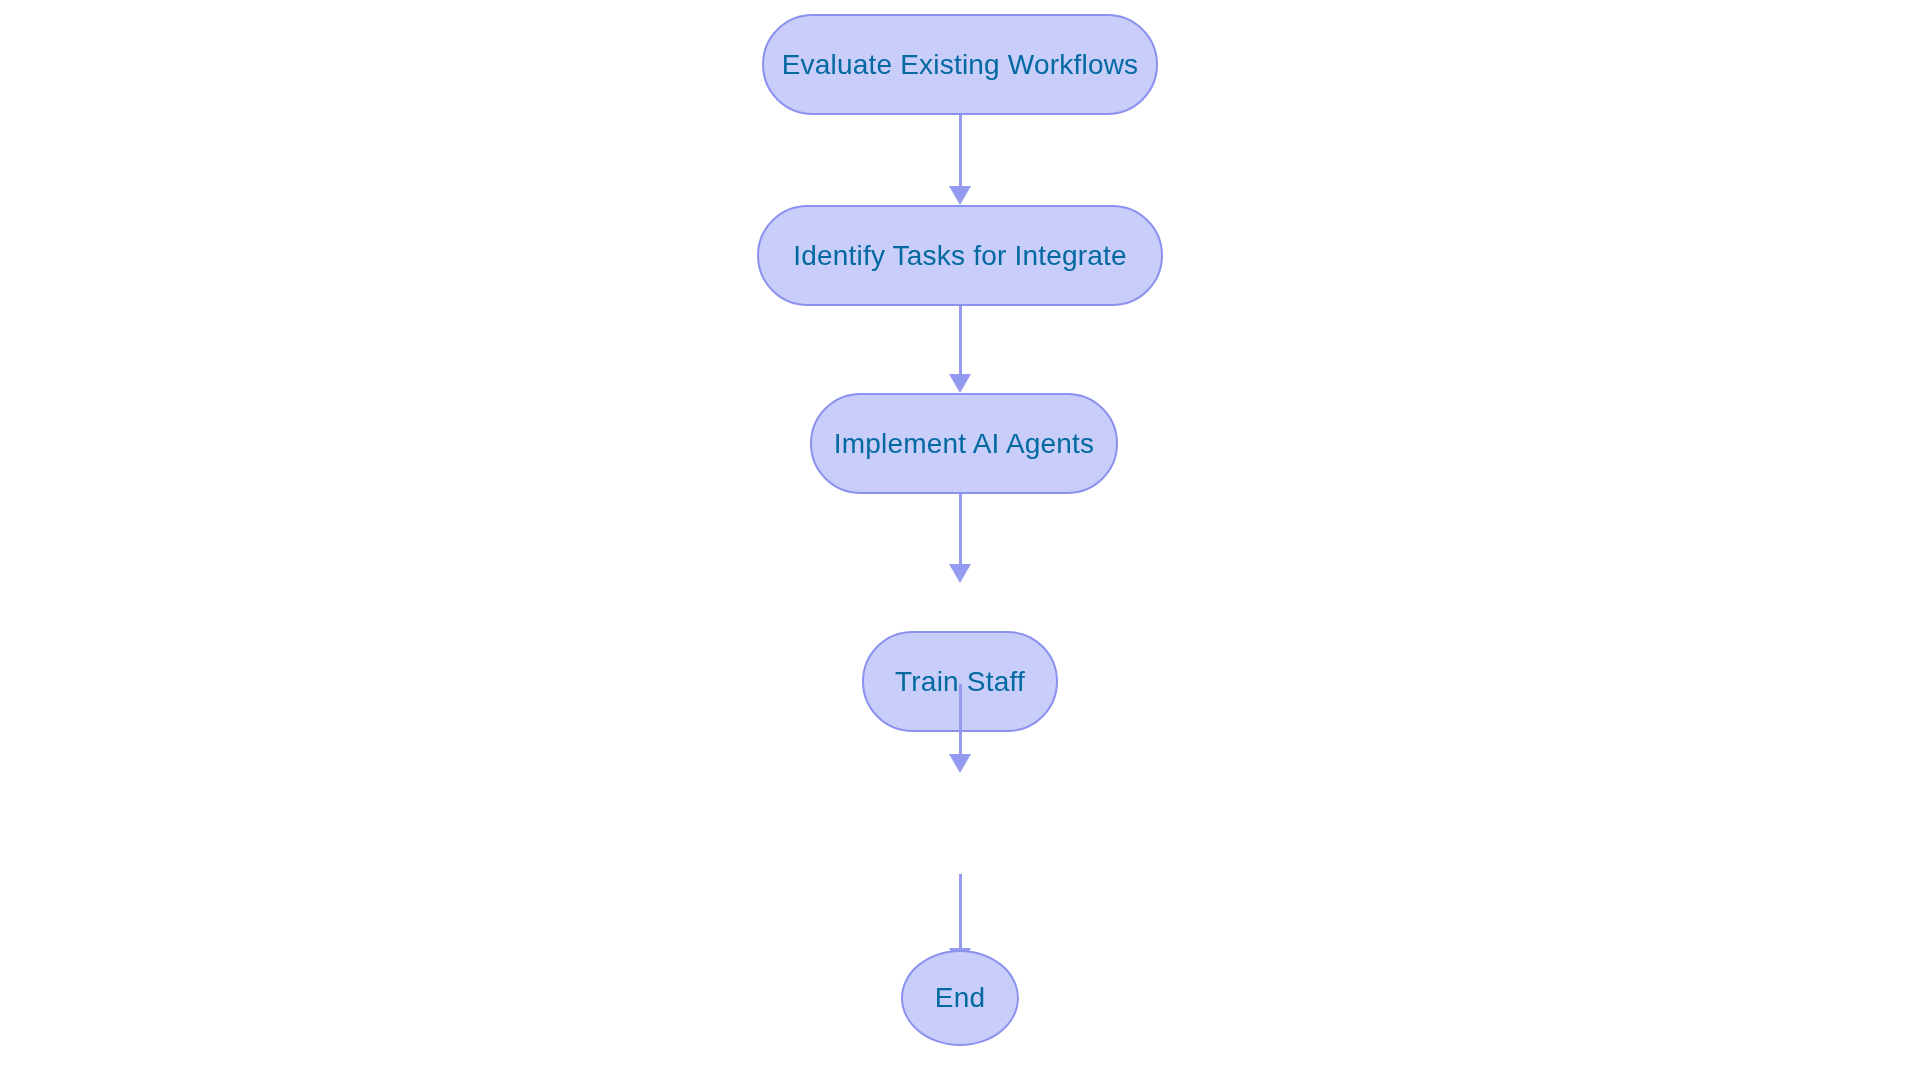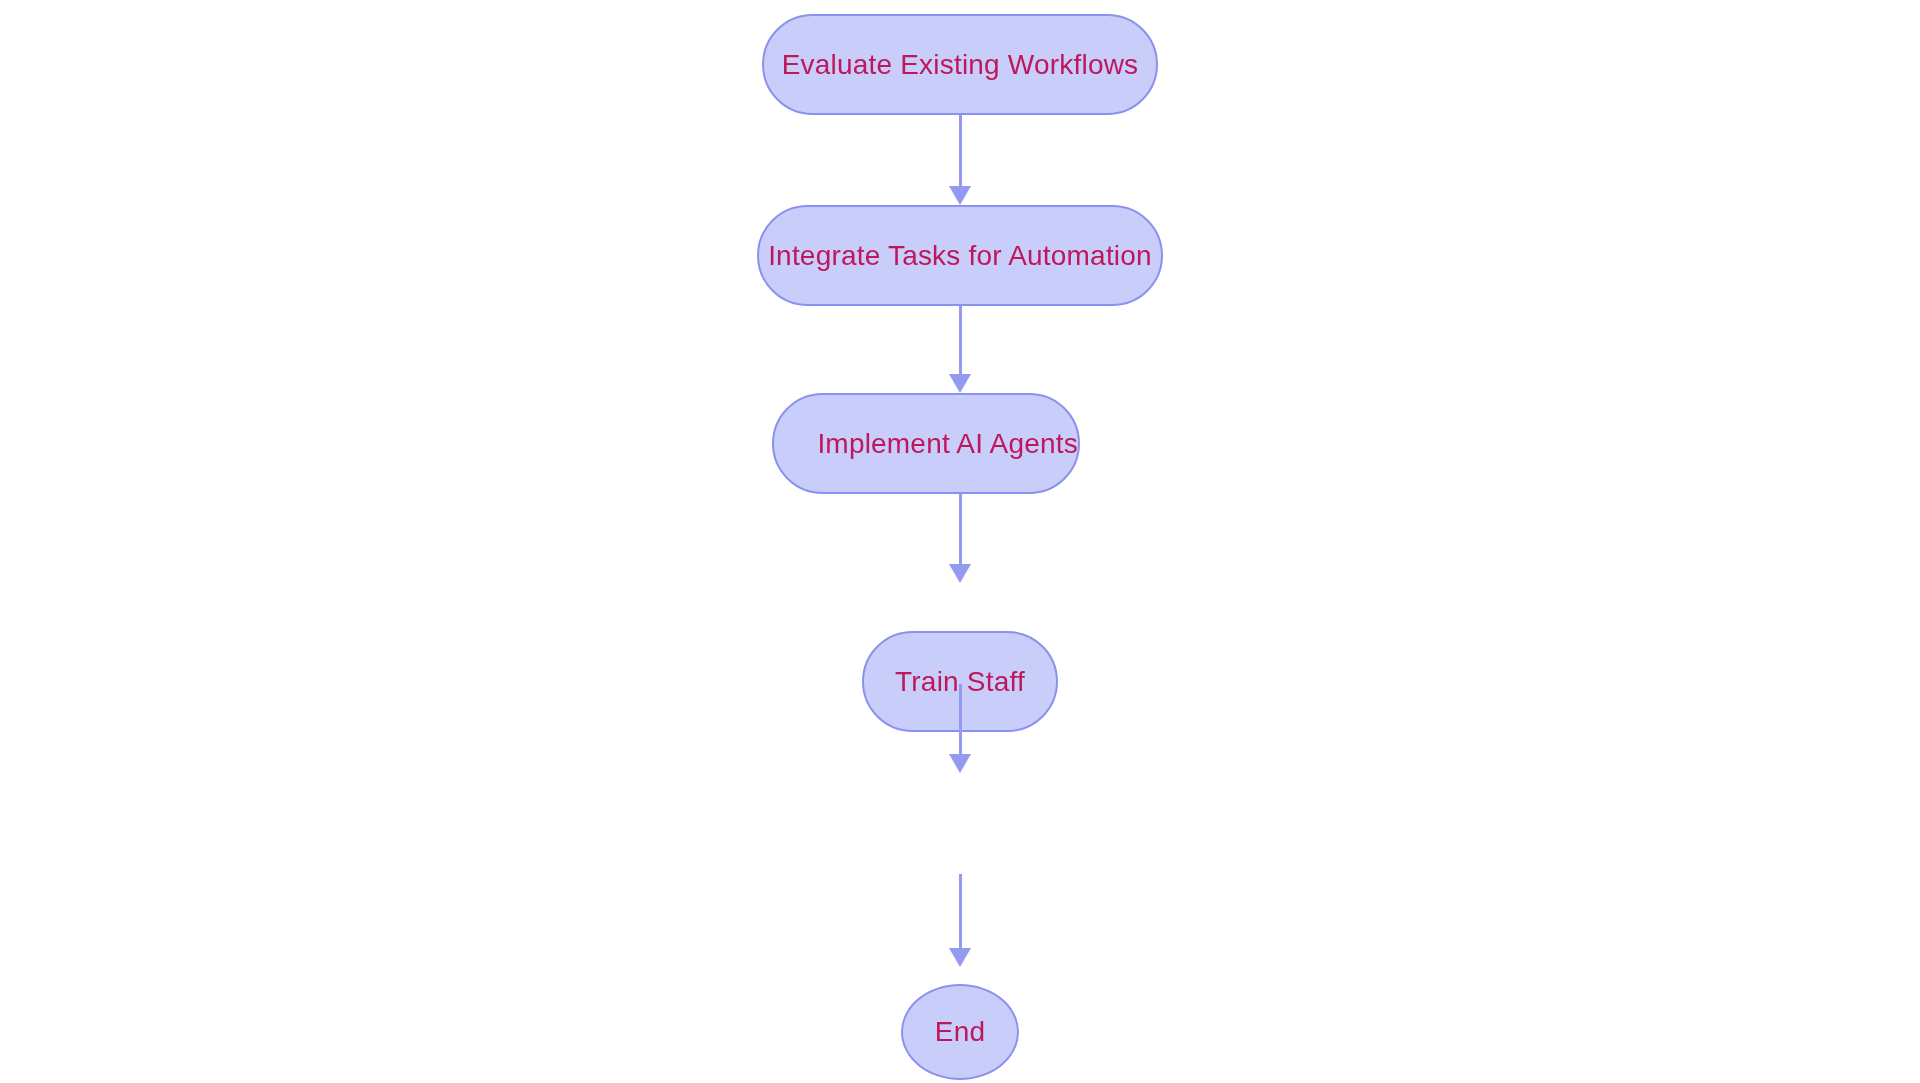--- a/index.html
+++ b/index.html
@@ -18,21 +18,21 @@
   .flow-node {
     position: absolute;
     box-sizing: border-box;
     background: #c9cdf9;
     border: 2px solid #8a91ee;
     border-radius: 52px;
     height: 101px;
     display: flex;
     align-items: center;
     justify-content: center;
-    color: #be185d;
+    color: #0369a1;
     font-size: 28px;
     letter-spacing: 0.2px;
     white-space: nowrap;
   }
   .flow-node.circle {
     border-radius: 50%;
   }
   .connector {
     position: absolute;
     width: 24px;            
@@ -48,24 +48,24 @@
   .connector .head {
     width: 0;
     height: 0;
     border-left: 11px solid transparent;
     border-right: 11px solid transparent;
     border-top: 19px solid #939af0;
   }
   
   #node-0 { left: 762px; top: 14px;  width: 396px; }
   #node-1 { left: 757px; top: 205px; width: 406px; }
-  #node-2 { left: 772px; top: 393px; width: 308px; justify-content: flex-end; }
+  #node-2 { left: 810px; top: 393px; width: 308px; }
   #node-3 { left: 862px; top: 583px; width: 196px; margin-top: 48px; }
   #node-4 { left: 733px; top: 773px; width: 454px; }
-  #node-5 { left: 901px; top: 984px; width: 118px; height: 96px; justify-content: center; }
+  #node-5 { left: 901px; top: 950px; width: 118px; height: 96px; justify-content: center; }
   
   #edge-0 { left: 948px; top: 115px; height: 90px; }
   #edge-1 { left: 948px; top: 306px; height: 87px; }
   #edge-2 { left: 948px; top: 494px; height: 89px; }
   #edge-3 { left: 948px; top: 684px; height: 89px; }
   #edge-4 { left: 948px; top: 874px; height: 93px; }
 </style>
 </head>
 <body>
 
@@ -74,21 +74,21 @@
   <div class="flow-node" id="node-0">
     <span>Evaluate Existing Workflows</span>
   </div>
 
   <div class="connector" id="edge-0">
     <div class="line"></div>
     <div class="head"></div>
   </div>
 
   <div class="flow-node" id="node-1">
-    <span>Integrate Tasks for Automation</span>
+    <span>Identify Tasks for Integrate</span>
   </div>
 
   <div class="connector" id="edge-1">
     <div class="line"></div>
     <div class="head"></div>
   </div>
 
   <div class="flow-node" id="node-2">
     <span>Implement AI Agents</span>
   </div>

